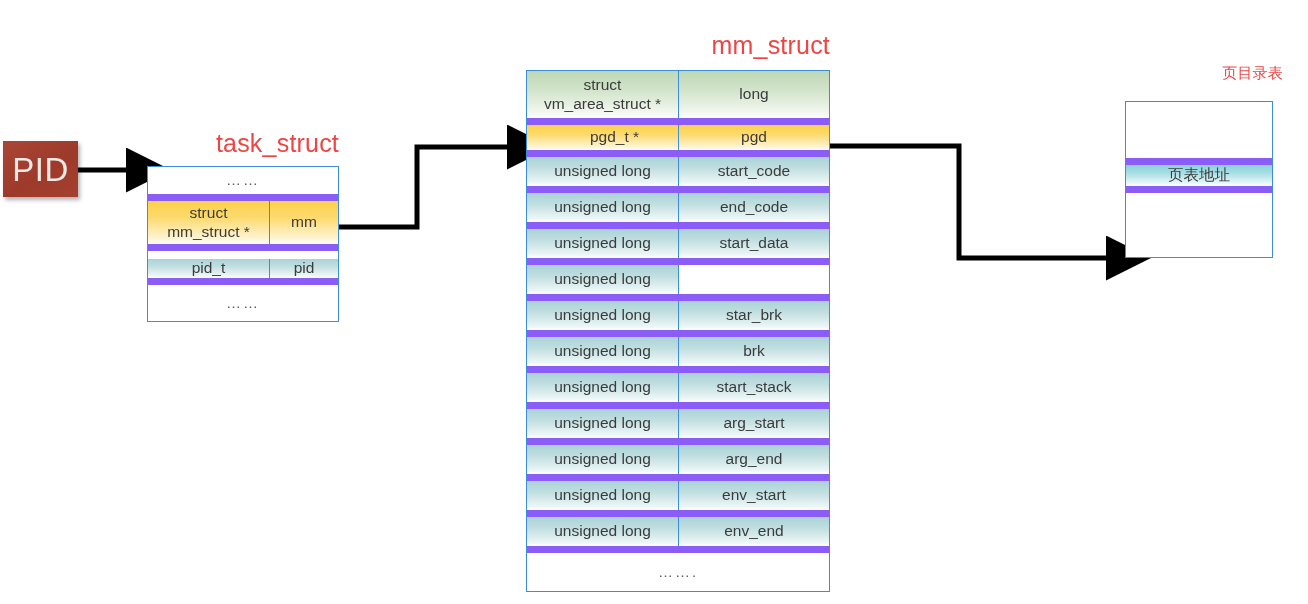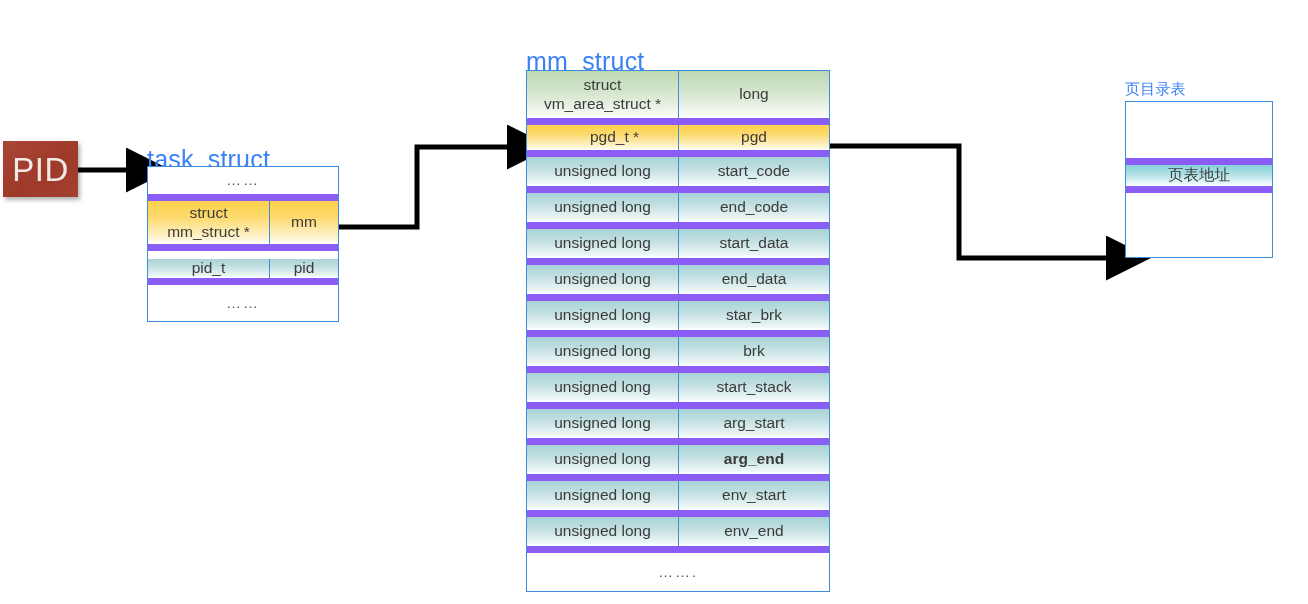--- a/index.html
+++ b/index.html
@@ -16,26 +16,25 @@
     width: 1308px;
     height: 604px;
     background: #ffffff;
     overflow: hidden;
   }
 
   
   .diagram-title {
     position: absolute;
     font-size: 25px;
-    color: #3b82f6;
+    color: #ef4444;
     white-space: nowrap;
-    text-align: left;
+    text-align: right;
     font-weight: 400;
     letter-spacing: 0.2px;
-    margin-top: 16px;
   }
   #title-task { left: 147px; top: 129px; width: 192px; }
   #title-mm   { left: 526px; top: 31px;  width: 304px; }
   #title-page { left: 1125px; top: 64px; width: 158px; font-size: 15px; }
 
   
   #pid-box {
     position: absolute;
     left: 3px;
     top: 141px;
@@ -172,41 +171,40 @@
       <div class="srow" style="height: 36px;">
         <div class="scell left fill-teal" style="width: 152px;">unsigned long</div>
         <div class="scell fill-teal" style="width: 150px;">end_code</div>
       </div>
       <div class="srow" style="height: 36px;">
         <div class="scell left fill-teal" style="width: 152px;">unsigned long</div>
         <div class="scell fill-teal" style="width: 150px;">start_data</div>
       </div>
       <div class="srow" style="height: 36px;">
         <div class="scell left fill-teal" style="width: 152px;">unsigned long</div>
-        <div class="scell fill-teal" style="width: 150px;">end_data</div>
       </div>
       <div class="srow" style="height: 36px;">
         <div class="scell left fill-teal" style="width: 152px;">unsigned long</div>
         <div class="scell fill-teal" style="width: 150px;">star_brk</div>
       </div>
       <div class="srow" style="height: 36px;">
         <div class="scell left fill-teal" style="width: 152px;">unsigned long</div>
         <div class="scell fill-teal" style="width: 150px;">brk</div>
       </div>
       <div class="srow" style="height: 36px;">
         <div class="scell left fill-teal" style="width: 152px;">unsigned long</div>
         <div class="scell fill-teal" style="width: 150px;">start_stack</div>
       </div>
       <div class="srow" style="height: 36px;">
         <div class="scell left fill-teal" style="width: 152px;">unsigned long</div>
         <div class="scell fill-teal" style="width: 150px;">arg_start</div>
       </div>
       <div class="srow" style="height: 36px;">
         <div class="scell left fill-teal" style="width: 152px;">unsigned long</div>
-        <div class="scell fill-teal" style="width: 150px; font-weight: bold;">arg_end</div>
+        <div class="scell fill-teal" style="width: 150px;">arg_end</div>
       </div>
       <div class="srow" style="height: 36px;">
         <div class="scell left fill-teal" style="width: 152px;">unsigned long</div>
         <div class="scell fill-teal" style="width: 150px;">env_start</div>
       </div>
       <div class="srow" style="height: 36px;">
         <div class="scell left fill-teal" style="width: 152px;">unsigned long</div>
         <div class="scell fill-teal" style="width: 150px;">env_end</div>
       </div>
       <div class="srow" style="height: 38px;">

